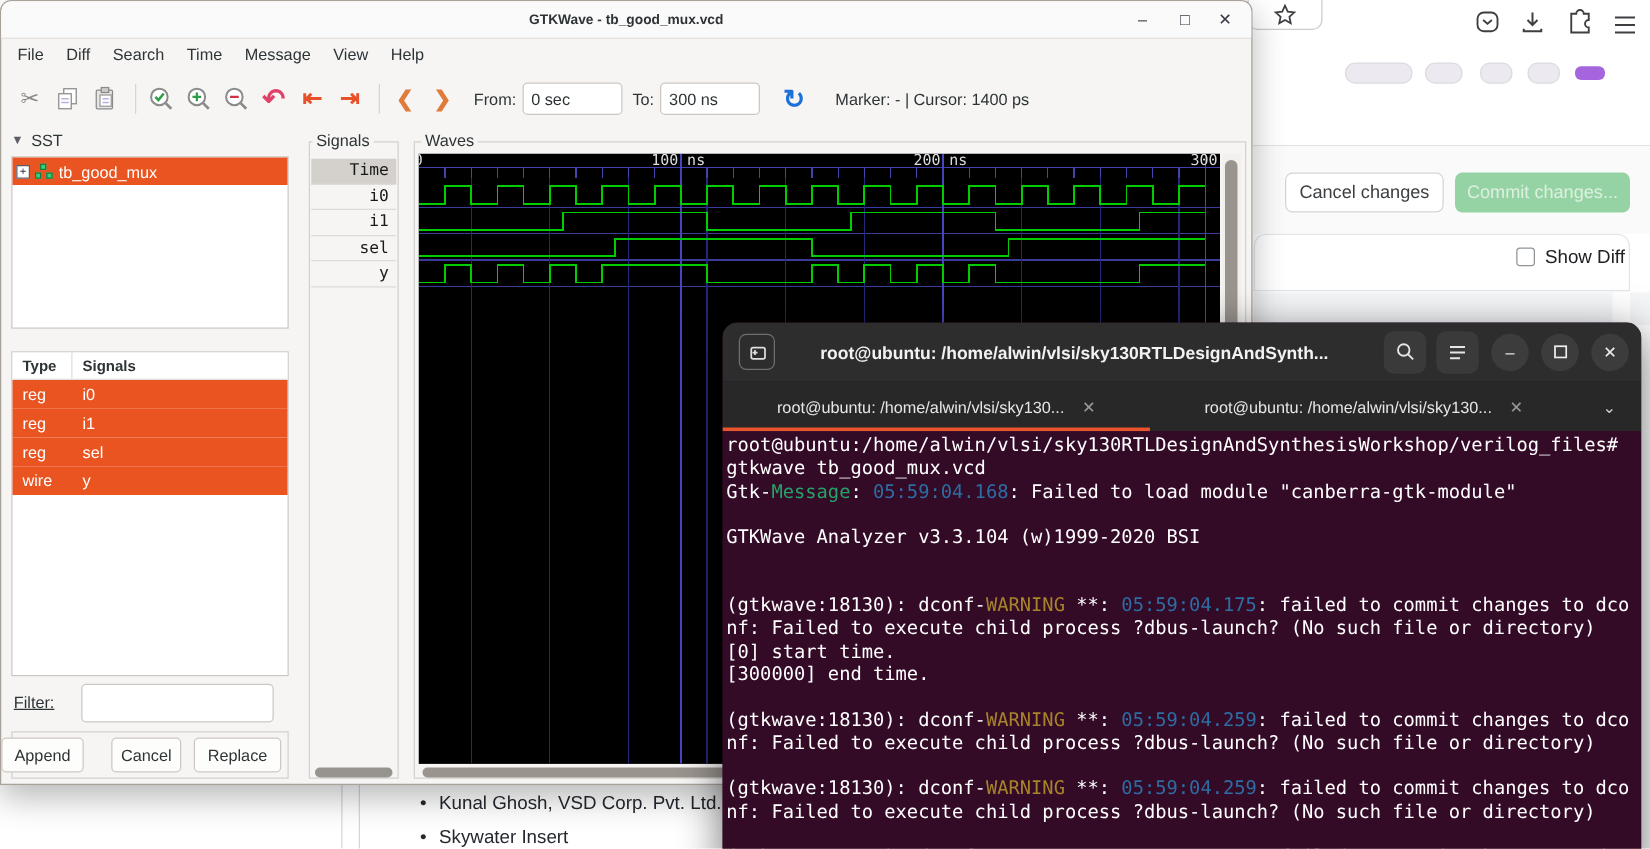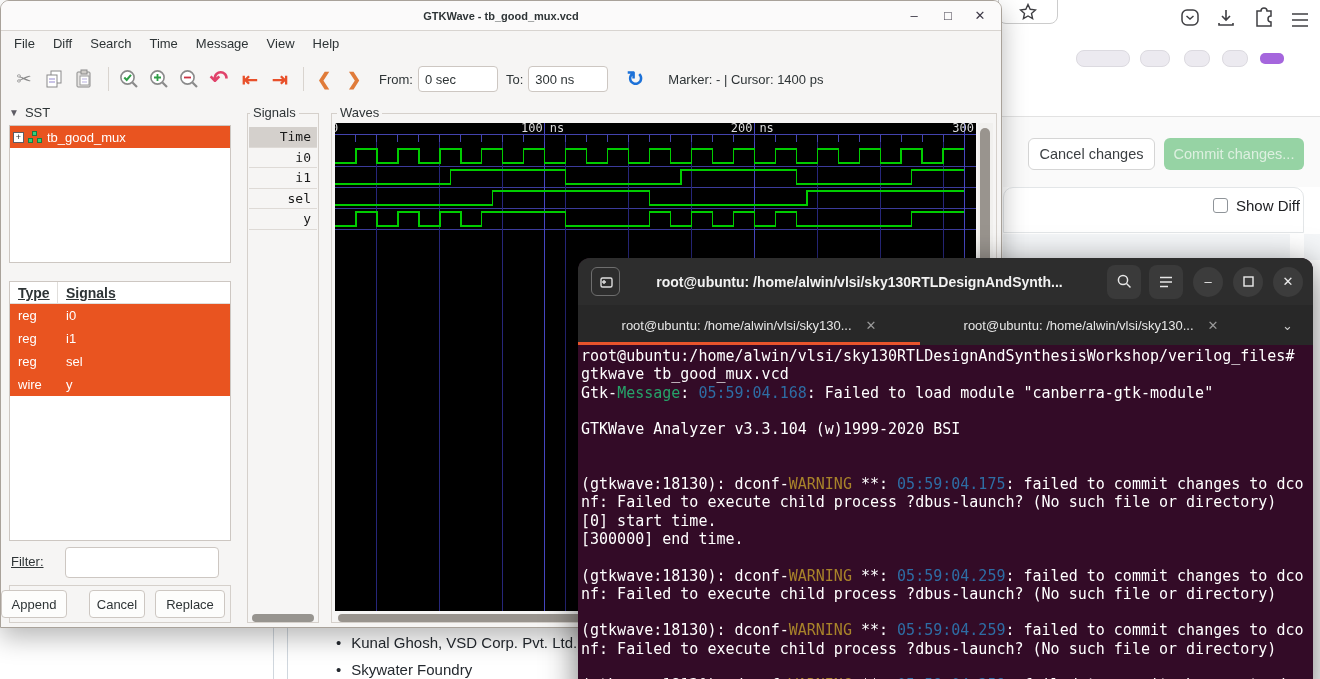--- a/index.html
+++ b/index.html
@@ -72,21 +72,21 @@
   .tree-row { height:22px; background:#e95420; display:flex; align-items:center; padding-left:3px; }
   .expander { width:11px; height:11px; background:#fff; border:1px solid #5e5c64;
     font-size:9px; line-height:9px; text-align:center; color:#2e3436; margin-right:4px; }
   .hier-icon { width:14px; height:12px; position:relative; margin-right:5px; }
   .hier-icon i { position:absolute; width:5px; height:5px; background:#33d17a; border:1px solid #1b7a43;}
   .tree-label { color:#fff; font-size:13px; }
 
   .sig-table { left:8px; top:280px; width:222px; height:260px; background:#fff;
     border:1px solid #cdc7c2; }
   .sig-th { display:flex; height:22px; border-bottom:1px solid #e0dedb; background:#fff; }
-  .sig-th div { font-size:14px; font-weight:bold; color:#2e3436; line-height:22px;text-decoration:underline; }
+  .sig-th div { font-size:12px; font-weight:bold; color:#2e3436; line-height:22px; }
   .col-type { width:48px; padding-left:8px; border-right:1px solid #e0dedb; }
   .col-sig  { padding-left:8px; flex:1; }
   .sig-row { display:flex; height:23px; background:#e95420; color:#fff; }
   .sig-row div { font-size:13px; line-height:23px; }
 
   .filter-label { left:10px; top:553px; font-size:13px; color:#2e3436;text-decoration:underline; }
   .filter-input { left:64px; top:546px; width:154px; height:31px; border:1px solid #cdc7c2;
     border-radius:4px; background:#fff; }
   .btn-frame { left:8px; top:584px; width:222px; height:38px; border:1px solid #d5d0cb; }
   .gw-btn { top:589px; height:28px; background:#fdfdfc; border:1px solid #cdc7c2;
@@ -183,21 +183,21 @@
 
     <div class="abs pg-line" style="left:273px;"></div>
     <div class="abs pg-line" style="left:287px;"></div>
     <div class="abs bullets" id="bullet-list">
         <div class="bullet-row">
           <span class="bullet-dot">•</span>
           <span>Kunal Ghosh, VSD Corp. Pvt. Ltd.</span>
         </div>
         <div class="bullet-row">
           <span class="bullet-dot">•</span>
-          <span>Skywater Foundry</span>
+          <span>Skywater Insert</span>
         </div>
       </div>
   </div>
 
   <div id="gtkwave" class="abs">
     <div class="abs gw-titlebar">
       <div class="gw-title">GTKWave - tb_good_mux.vcd</div>
       <div class="abs gw-winbtn" style="right:72px;">–</div>
       <div class="abs gw-winbtn" style="right:38px;">□</div>
       <div class="abs gw-winbtn" style="right:6px;">✕</div>

